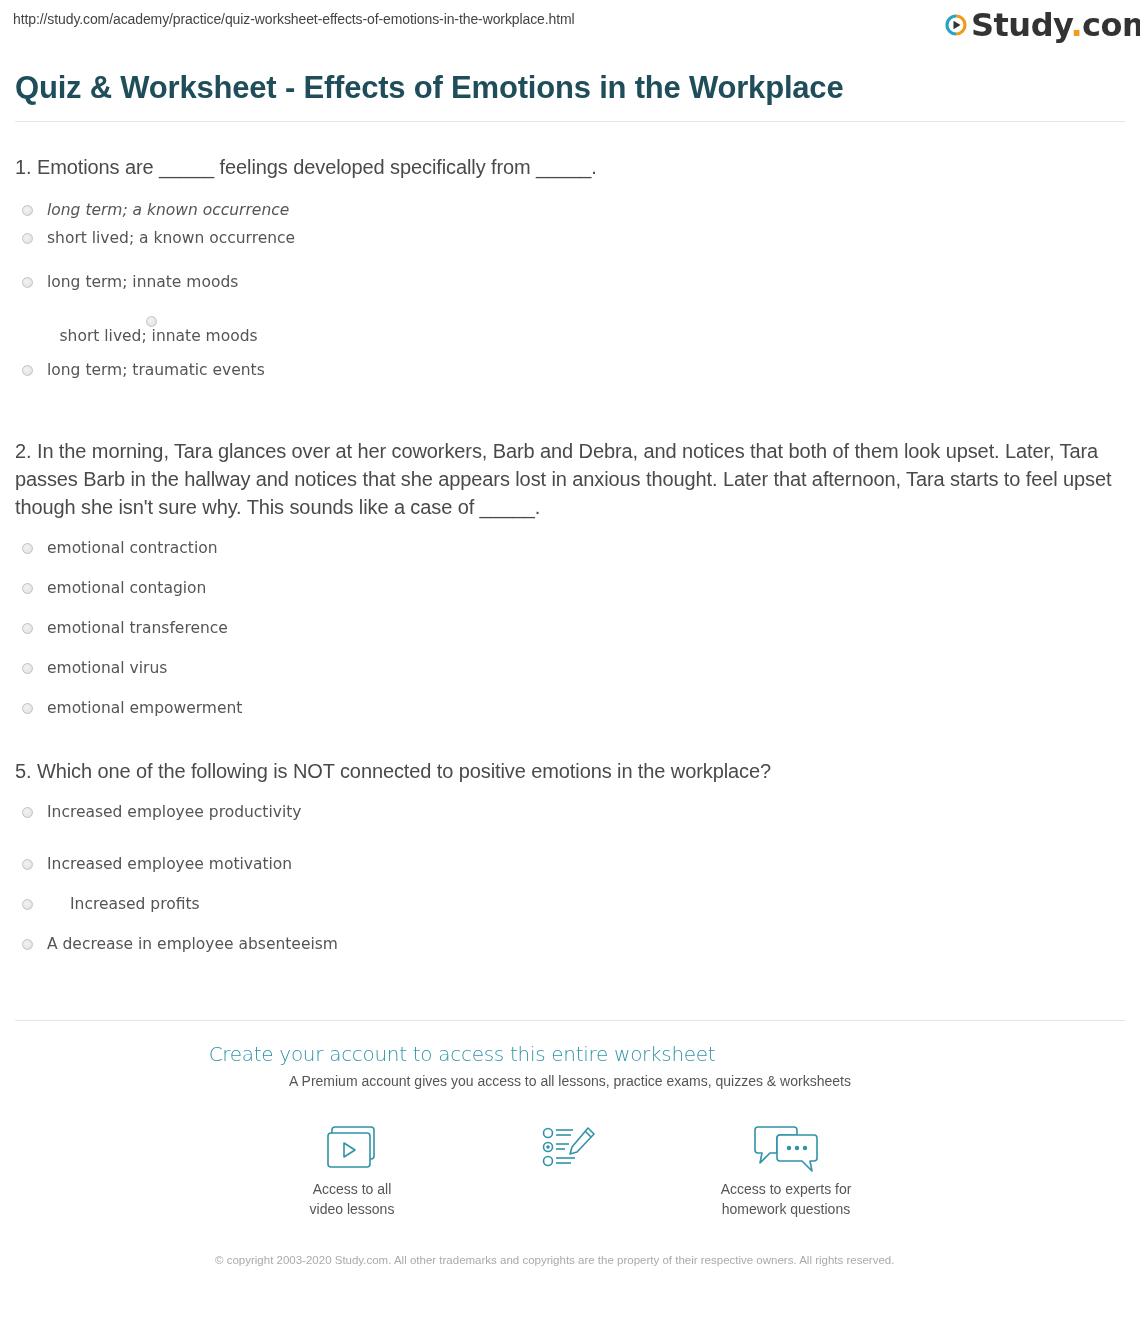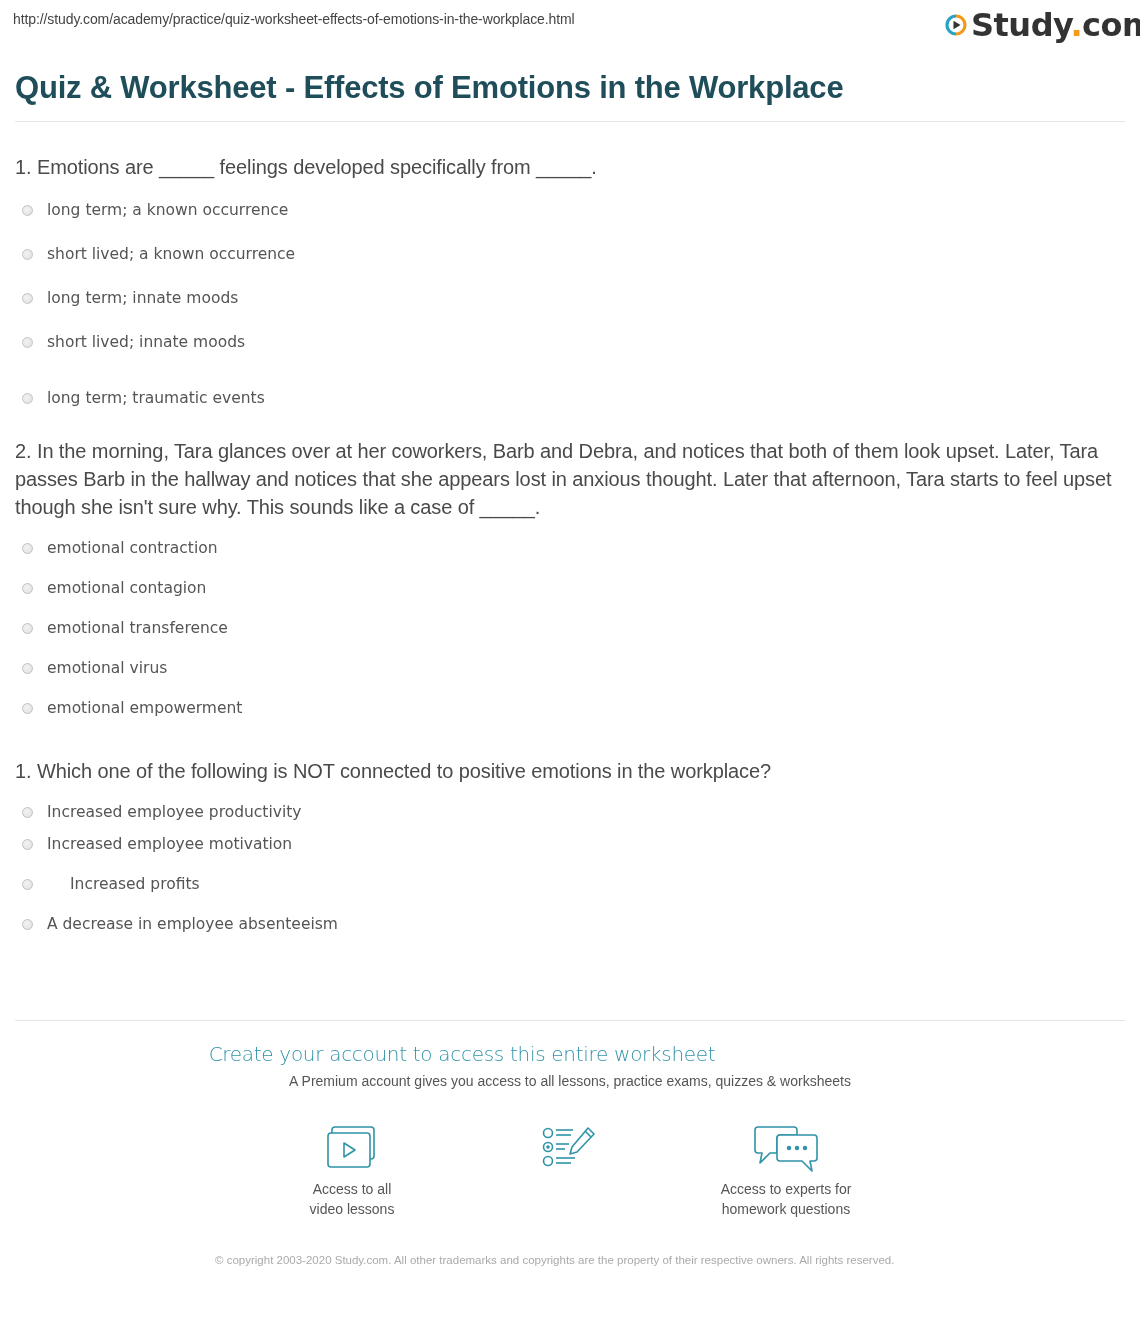--- a/index.html
+++ b/index.html
@@ -83,33 +83,33 @@
     <polygon points="8.5,6.8 8.5,15.2 15.5,11" fill="#333"></polygon>
   </svg>
   <span class="logo-text"><span>Study</span><span class="dot">.</span><span>com</span></span>
 </div>
 
 <h1 class="page-title">Quiz &amp; Worksheet - Effects of Emotions in the Workplace</h1>
 <div class="rule top"></div>
 
 <div class="question" style="top:153px;">1. Emotions are _____ feelings developed specifically from _____.</div>
 <ul class="options" style="top:200px;">
+  <li class="option" style="margin-bottom:8px;font-style:italic;">
+      <span class="radio"></span>
+      <span>long term; a known occurrence</span>
+    </li>
   <li class="option" style="margin-bottom:24px;">
       <span class="radio"></span>
-      <span>long term; a known occurrence</span>
+      <span>short lived; a known occurrence</span>
     </li>
   <li class="option" style="margin-bottom:24px;">
       <span class="radio"></span>
-      <span>short lived; a known occurrence</span>
-    </li>
-  <li class="option" style="margin-bottom:24px;">
-      <span class="radio"></span>
       <span>long term; innate moods</span>
     </li>
-  <li class="option" style="margin-bottom:36px;">
+  <li class="option" style="margin-bottom:24px;flex-direction:column;">
       <span class="radio"></span>
       <span>short lived; innate moods</span>
     </li>
   <li class="option">
       <span class="radio"></span>
       <span>long term; traumatic events</span>
     </li>
 </ul>
 
 <div class="question" style="top:437px;">2. In the morning, Tara glances over at her coworkers, Barb and Debra, and notices that both of them look upset. Later, Tara passes Barb in the hallway and notices that she appears lost in anxious thought. Later that afternoon, Tara starts to feel upset though she isn't sure why. This sounds like a case of _____.</div>
@@ -129,23 +129,23 @@
   <li class="option" style="margin-bottom:20px;">
       <span class="radio"></span>
       <span>emotional virus</span>
     </li>
   <li class="option">
       <span class="radio"></span>
       <span>emotional empowerment</span>
     </li>
 </ul>
 
-<div class="question" style="top:757px;">1. Which one of the following is NOT connected to positive emotions in the workplace?</div>
+<div class="question" style="top:757px;">5. Which one of the following is NOT connected to positive emotions in the workplace?</div>
 <ul class="options" style="top:802px;">
-  <li class="option" style="margin-bottom:12px;text-align:center;">
+  <li class="option" style="margin-bottom:32px;text-align:center;">
       <span class="radio"></span>
       <span>Increased employee productivity</span>
     </li>
   <li class="option" style="margin-bottom:20px;">
       <span class="radio"></span>
       <span>Increased employee motivation</span>
     </li>
   <li class="option" style="margin-bottom:20px;gap:23px;">
       <span class="radio"></span>
       <span>Increased profits</span>

